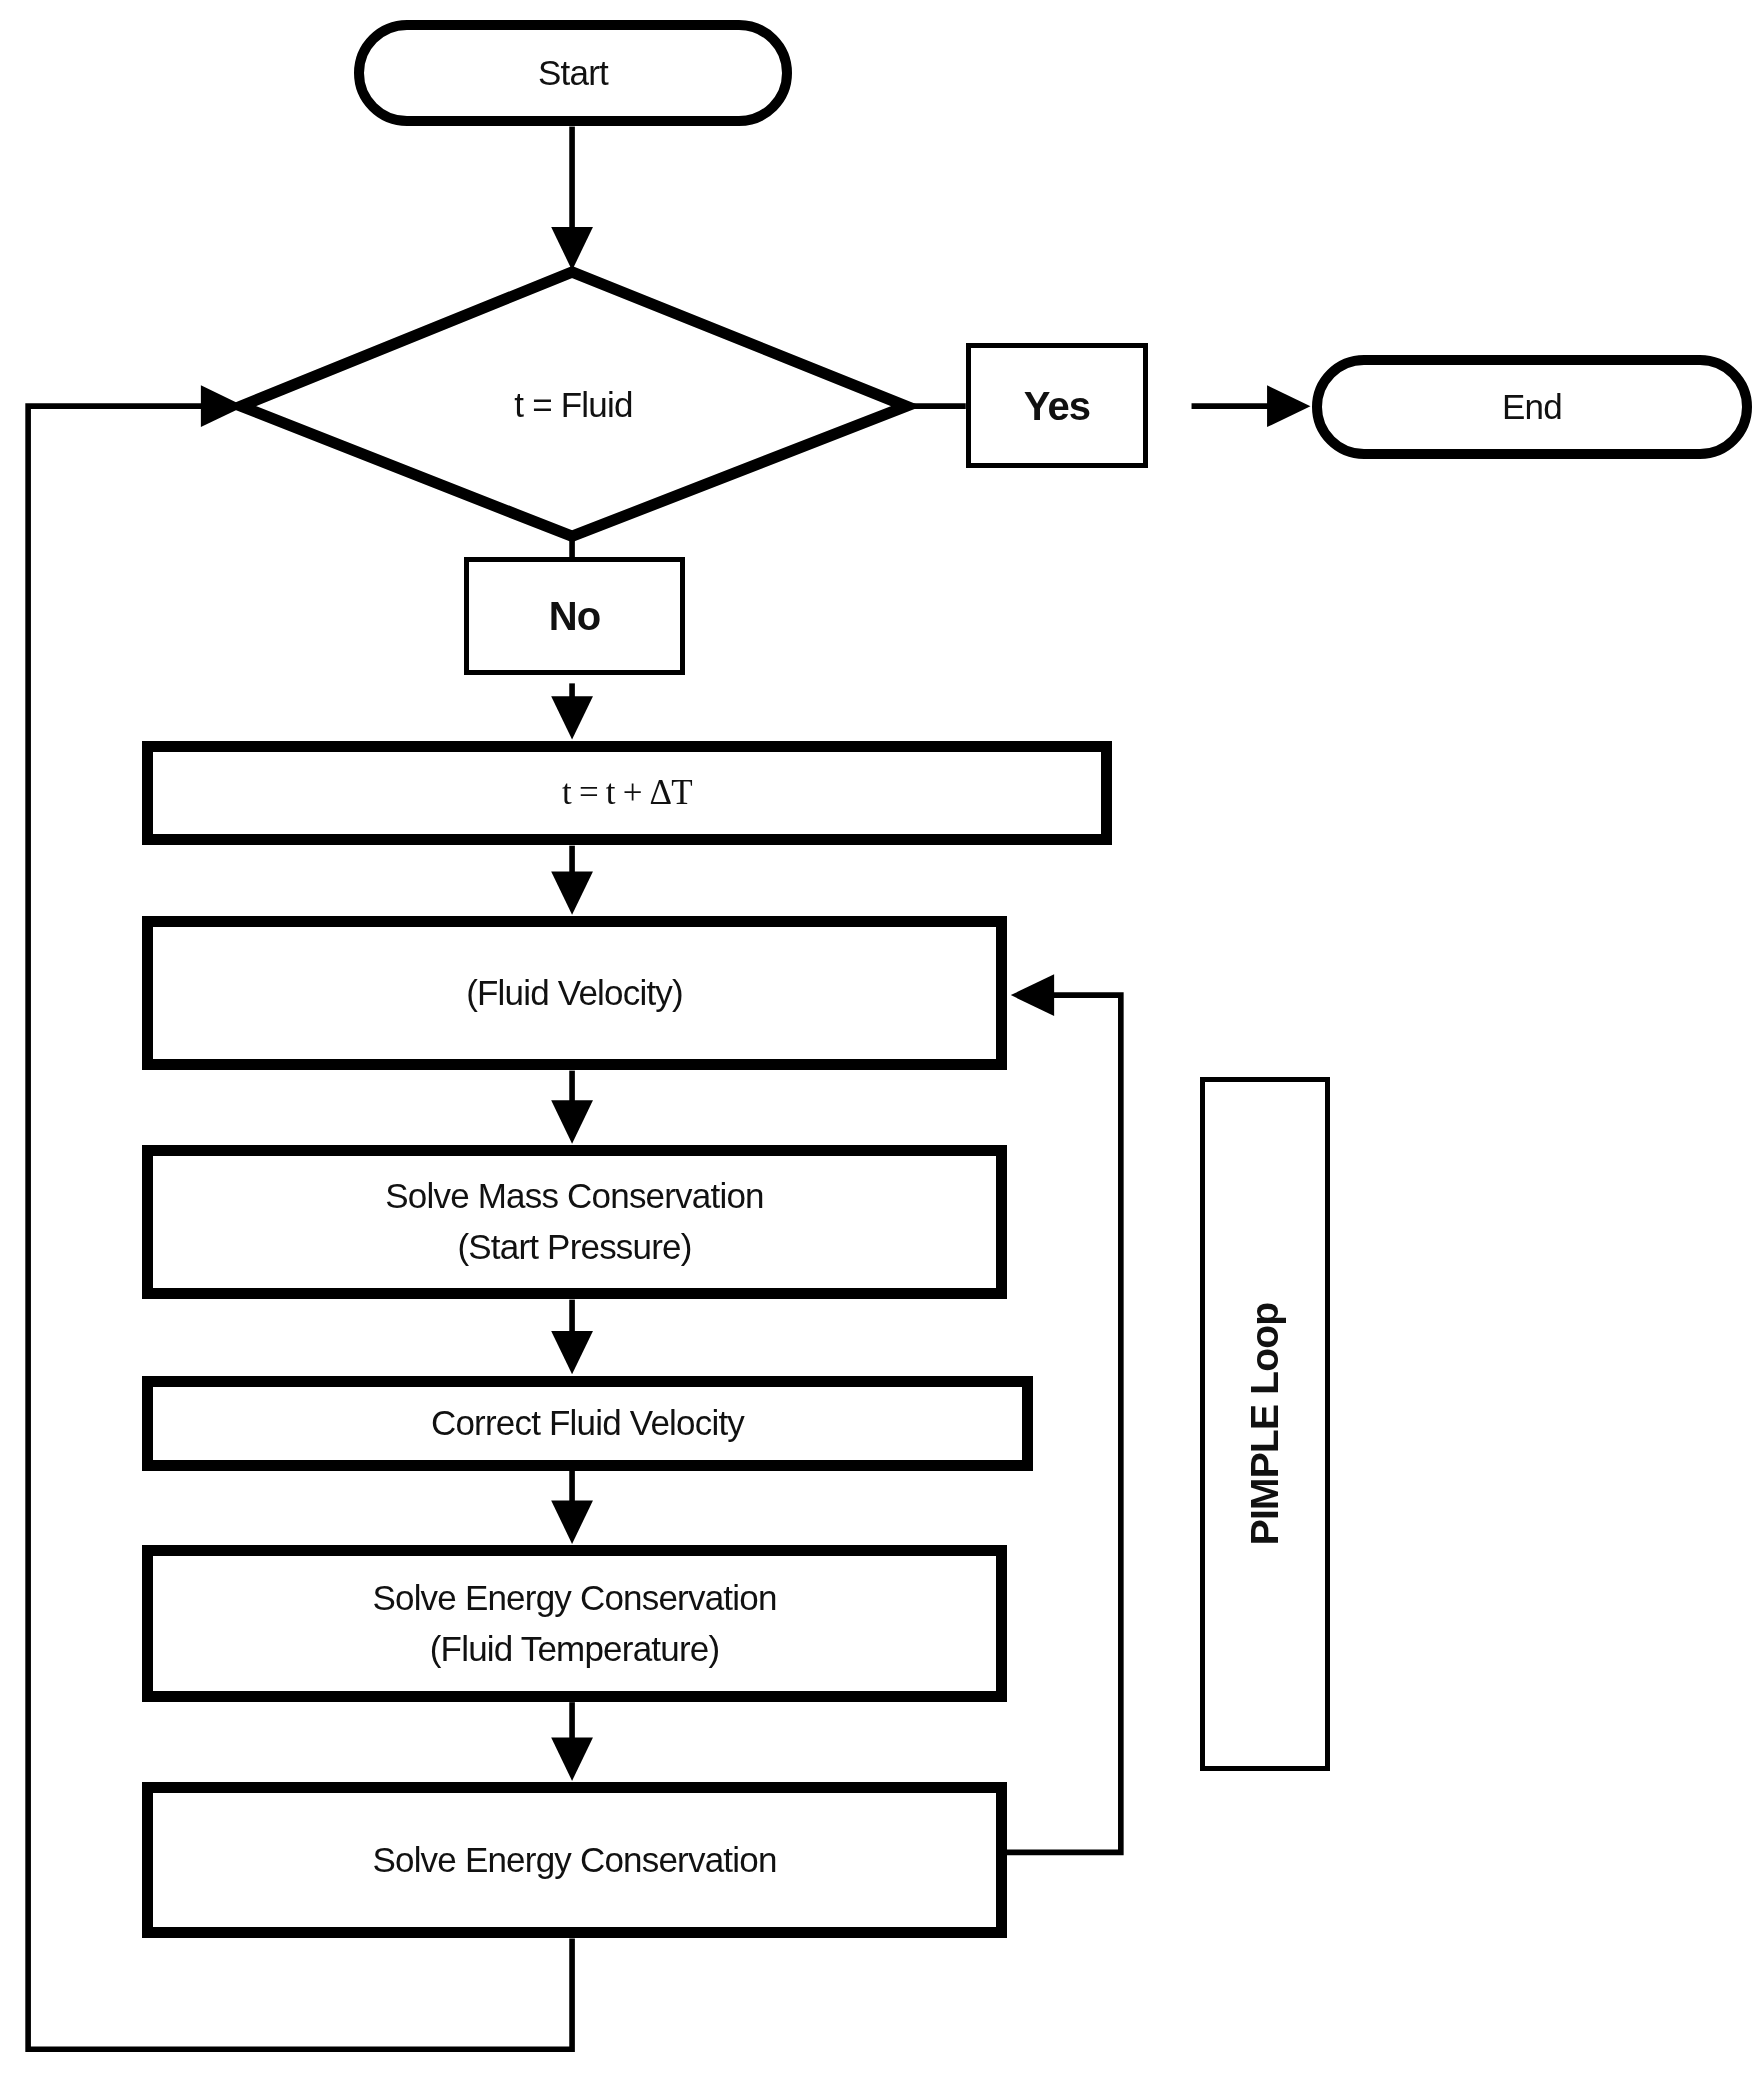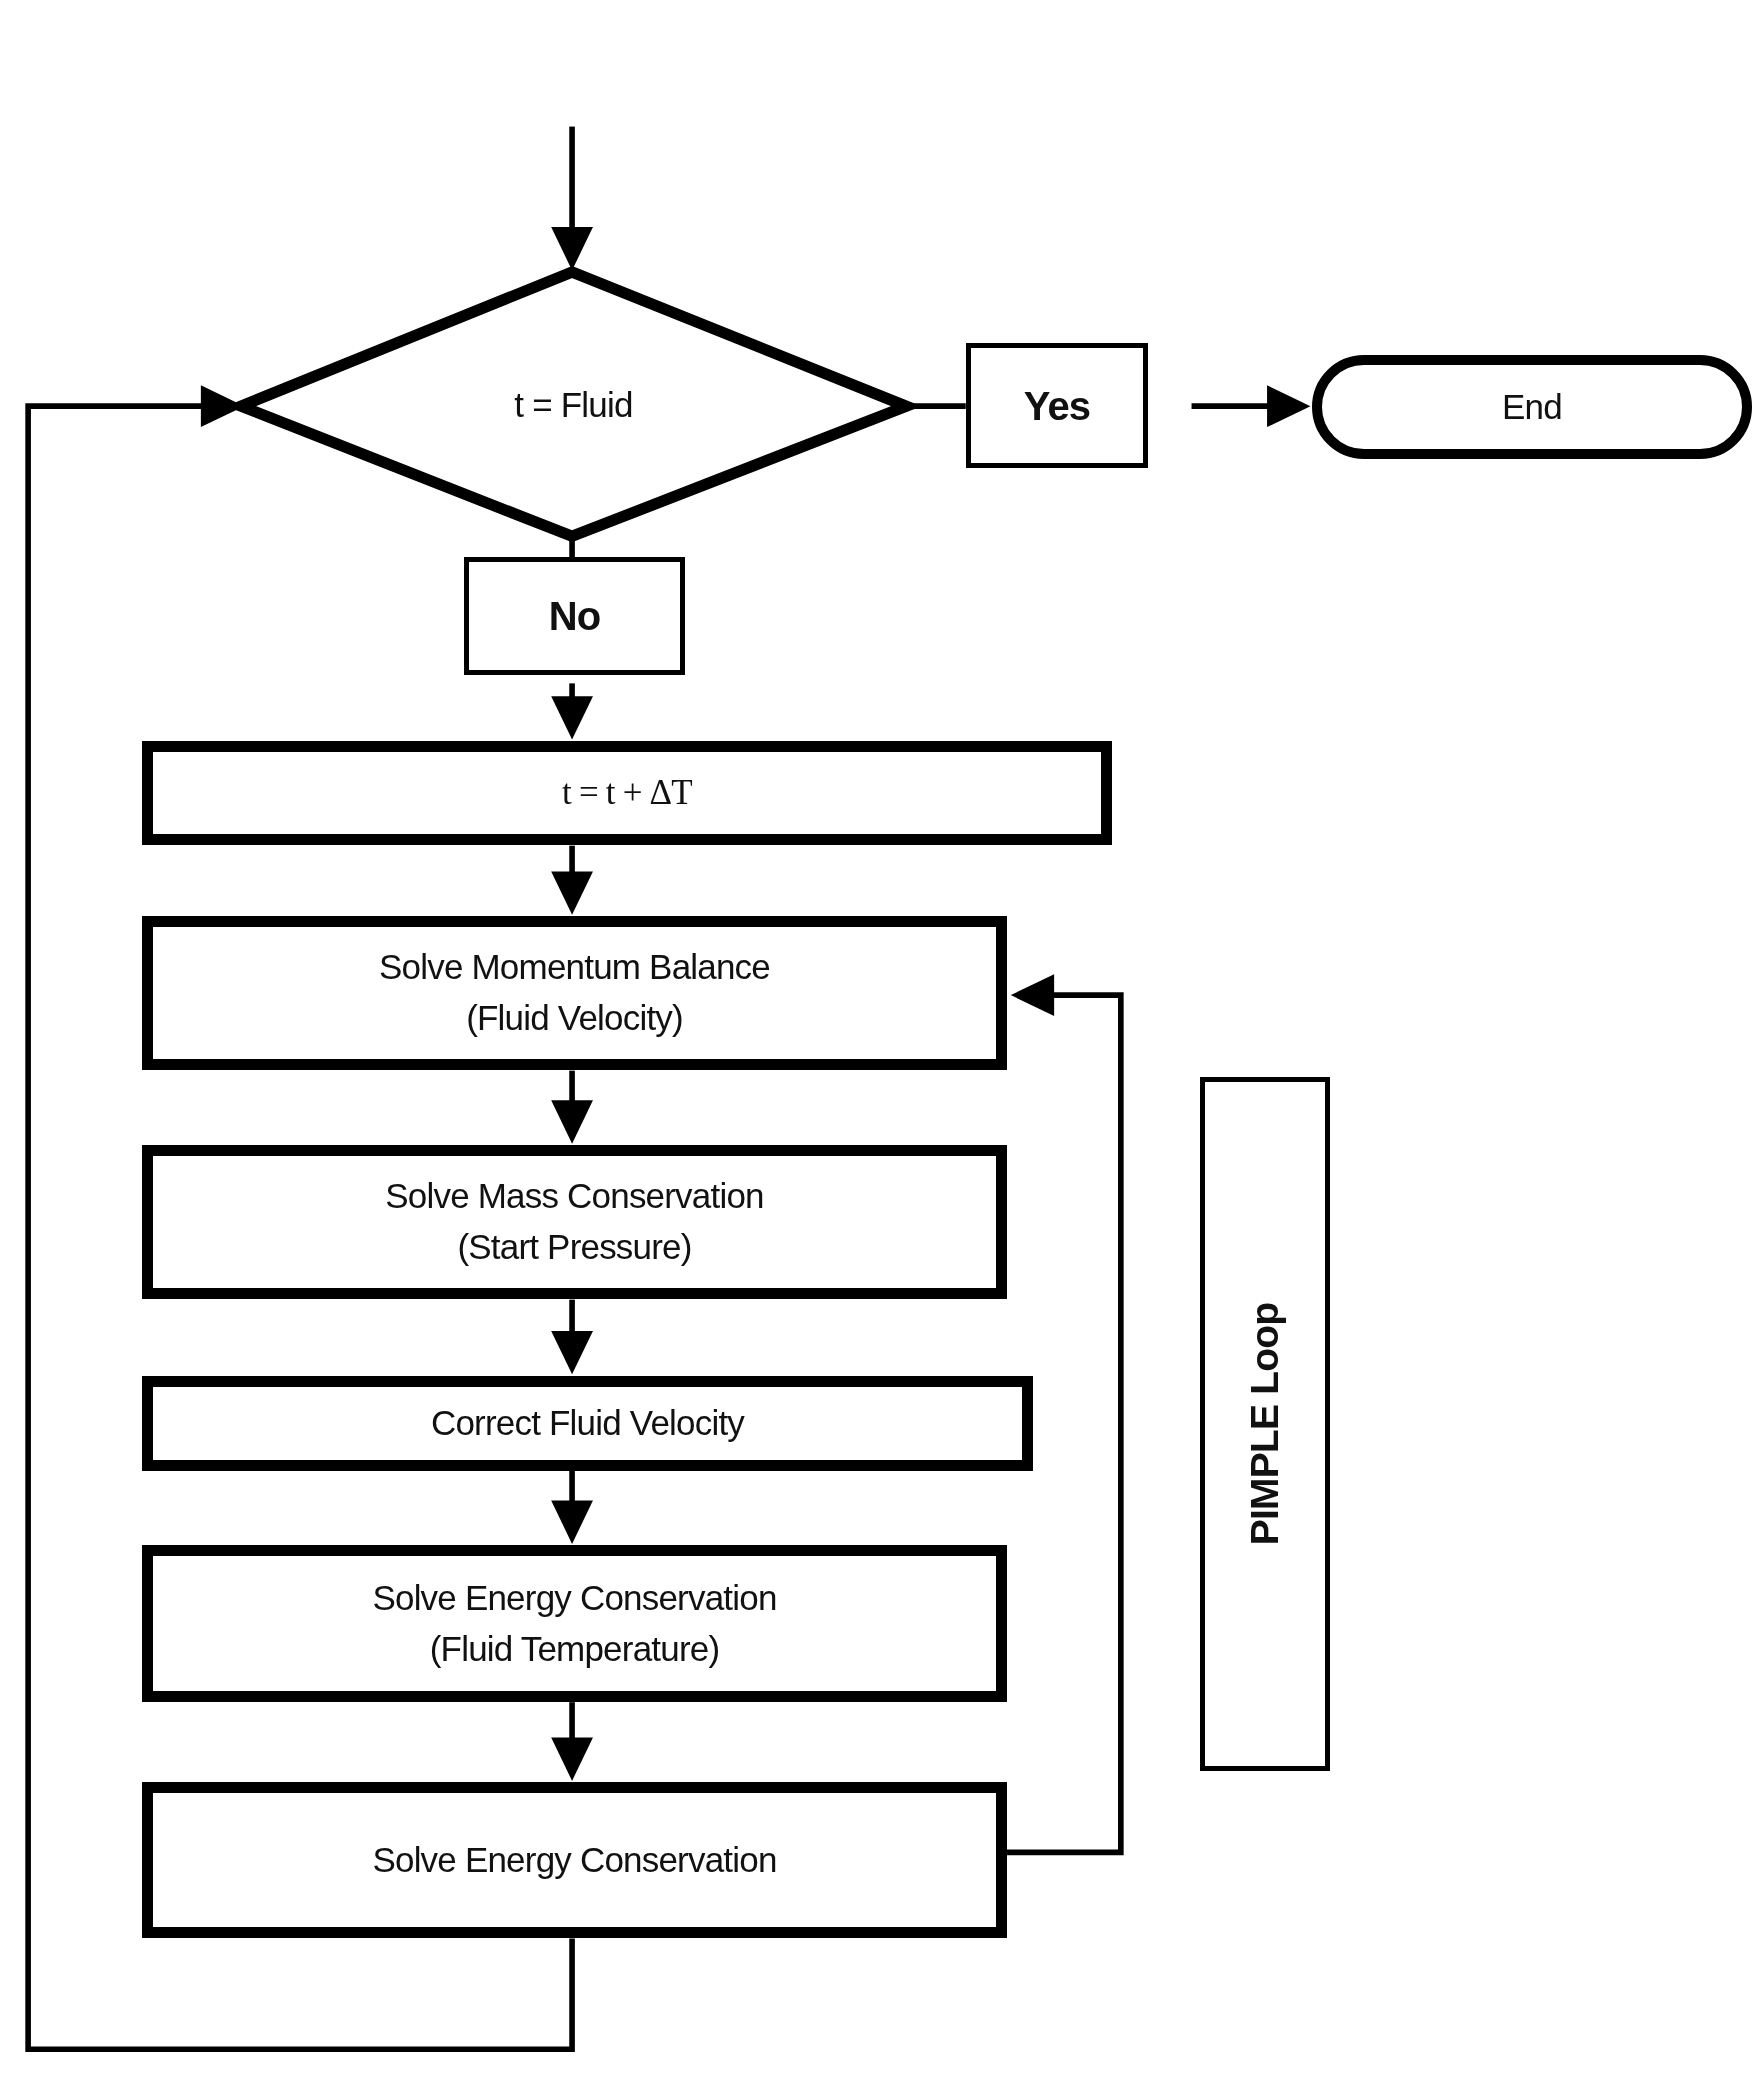--- a/index.html
+++ b/index.html
@@ -95,20 +95,23 @@
       <polygon points="712,1138 686,1084 738,1084"></polygon>
       <polygon points="712,1423 686,1369 738,1369"></polygon>
       <polygon points="712,1710 686,1656 738,1656"></polygon>
       <polygon points="712,1921 686,1867 738,1867"></polygon>
       <polygon points="712,2216 686,2162 738,2162"></polygon>
       <polygon points="1258,1238 1312,1212 1312,1264"></polygon>
       <polygon points="304,505 250,479 250,531"></polygon>
     </g>
   </svg>
 
+  <div class="node stadium" id="n-start">
+    <span>Start</span>
+  </div>
 
   <div class="decision-label" id="n-decision-label">
     <span>t = Fluid</span>
   </div>
 
   <div class="node thin boldlabel" id="n-yes">
     <span>Yes</span>
   </div>
 
   <div class="node stadium" id="n-end">
@@ -117,21 +120,20 @@
 
   <div class="node thin boldlabel" id="n-no">
     <span>No</span>
   </div>
 
   <div class="node thick" id="n-step1">
     <span>t = t + ΔT</span>
   </div>
 
   <div class="node thick" id="n-step2">
-    <span>Solve Momentum Balance</span>
     <span>(Fluid Velocity)</span>
   </div>
 
   <div class="node thick" id="n-step3">
     <span>Solve Mass Conservation</span>
     <span>(Start Pressure)</span>
   </div>
 
   <div class="node thick" id="n-step4">
     <span>Correct Fluid Velocity</span>

